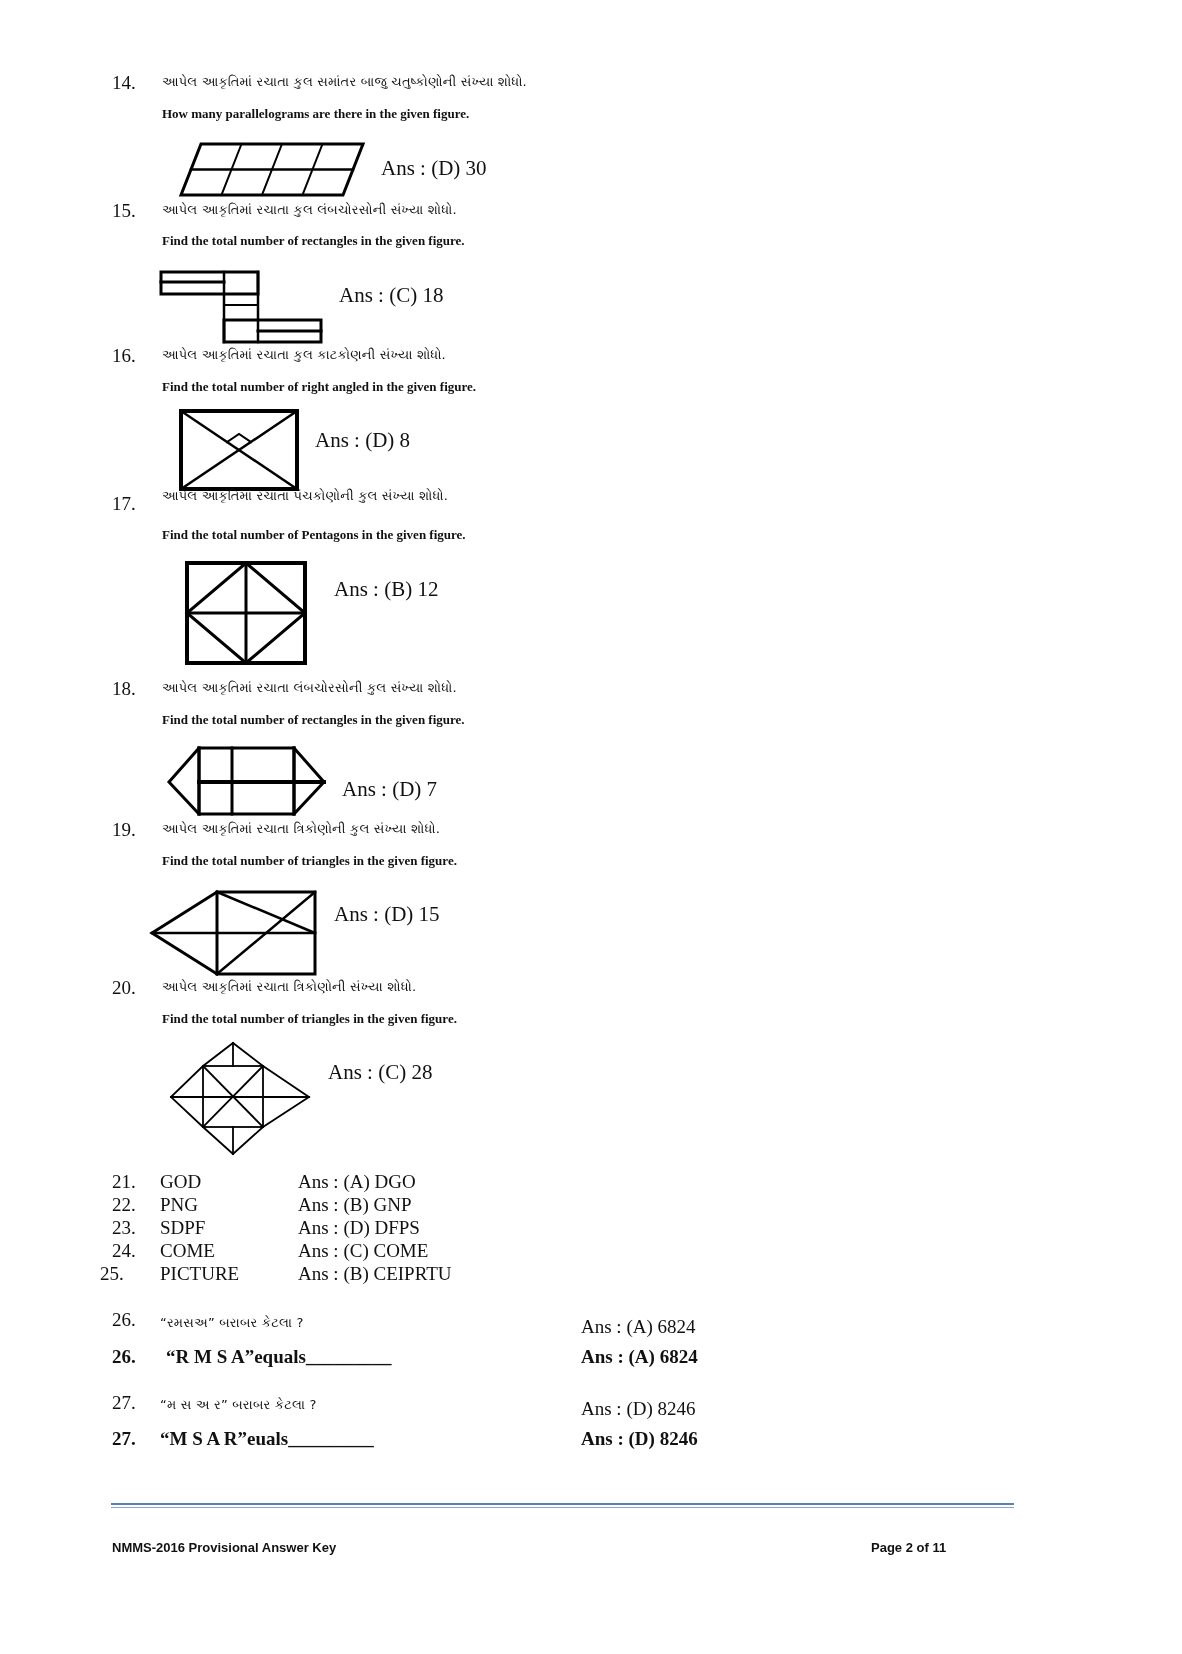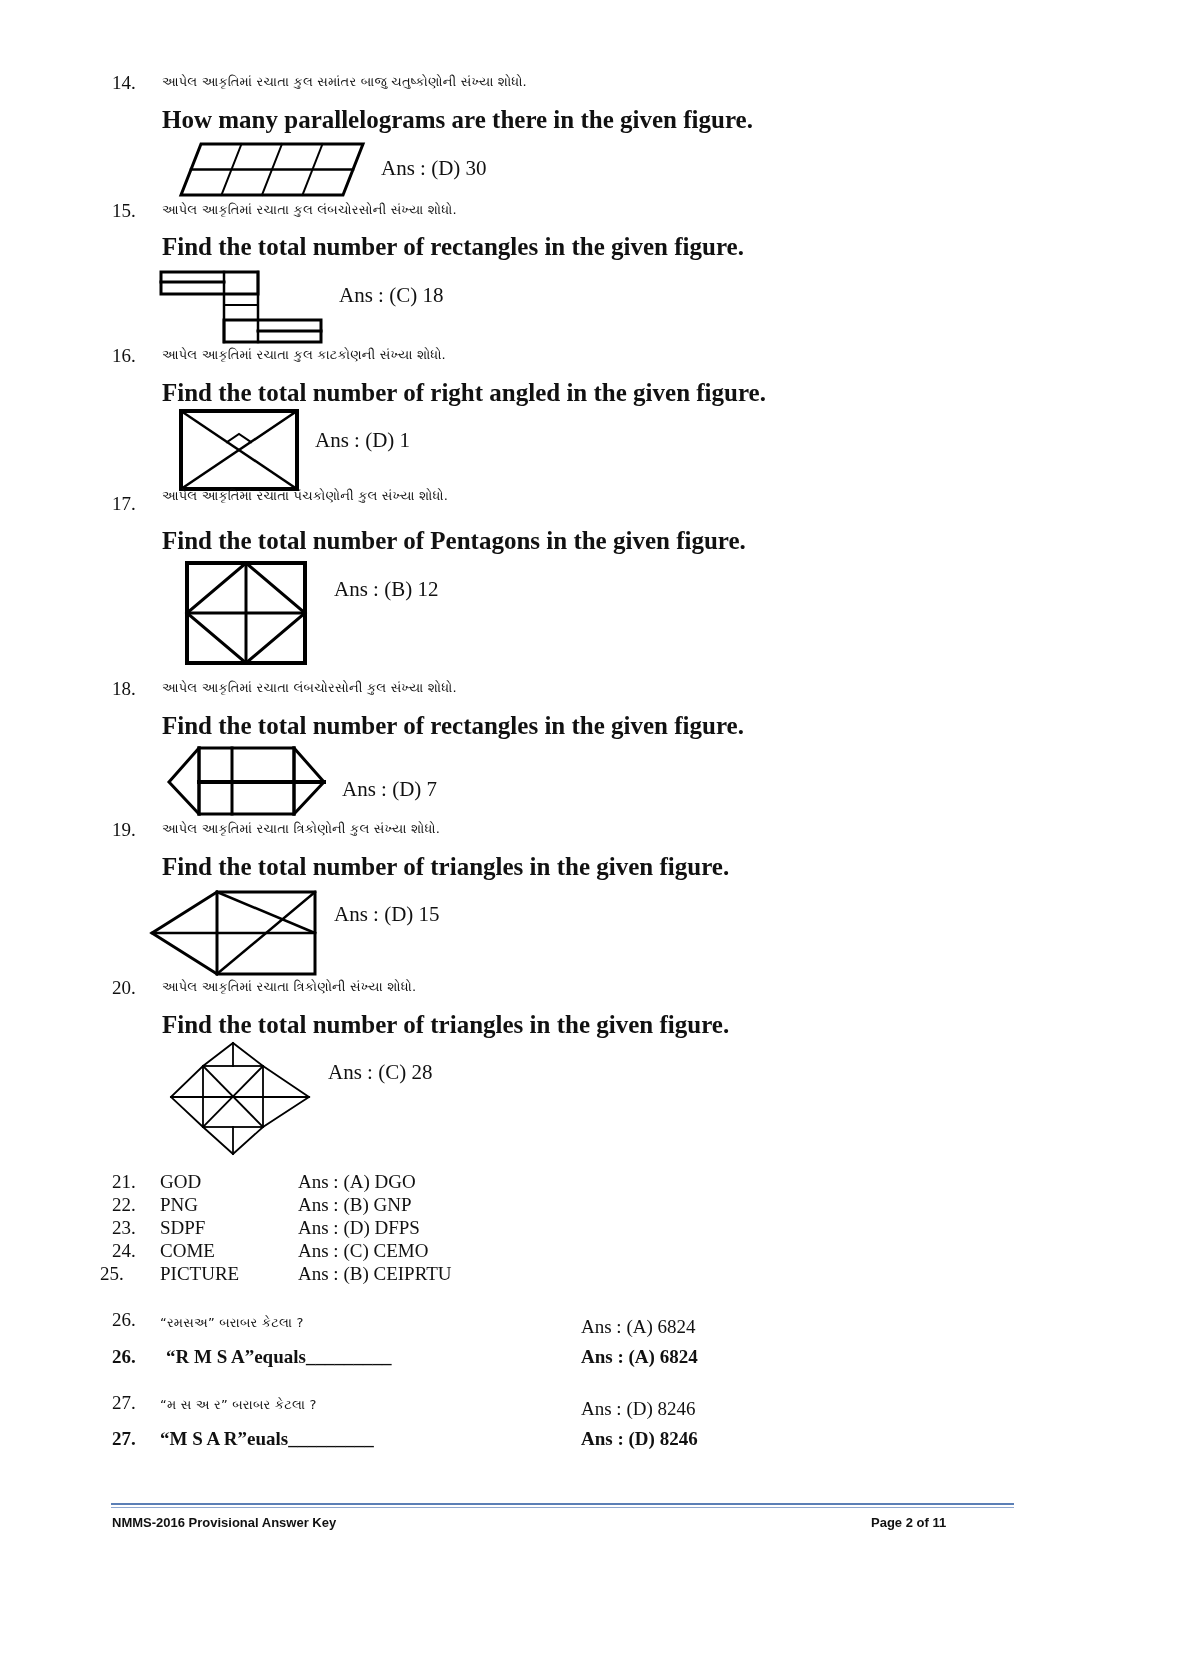--- a/index.html
+++ b/index.html
@@ -1,29 +1,29 @@
 <!DOCTYPE html>
 <html><head>
   <meta charset="utf-8">
   <style>
     html, body { margin: 0; padding: 0; background: #ffffff; }
     body { width: 1182px; height: 1654px; position: relative; overflow: hidden;
            font-family: "Liberation Serif", "DejaVu Serif", serif; color: #111; }
     .abs { position: absolute; white-space: nowrap; }
     .qnum { font-size: 19px; }
     .guj { font-family: "DejaVu Sans", sans-serif; font-size: 13px; letter-spacing: 0.2px; }
-    .eng { font-size: 25px; font-weight: bold; }
+    .eng { font-size: 13px; font-weight: bold; }
     .ans { font-size: 21px; }
     .list { font-size: 19px; }
     .bold { font-weight: bold; }
     svg.fig { position: absolute; overflow: visible; }
     svg.fig line, svg.fig polyline, svg.fig polygon, svg.fig rect { stroke: #000; fill: none; stroke-linecap: square; }
     .rule1 { position: absolute; left: 111px; width: 903px; height: 2px; background: #5b7fb6; }
     .rule2 { position: absolute; left: 111px; width: 903px; height: 1px; background: #8ea7d0; }
-    .footer { font-family: "Liberation Sans", "DejaVu Sans", sans-serif; font-size: 13px; font-weight: bold; }
+    .footer { font-family: "Liberation Sans", "DejaVu Sans", sans-serif; font-size: 13px; font-weight: bold; margin-top: 25px; }
   </style>
 </head>
 <body>
 
 <div>
   <span class="abs qnum" style="left:112px;top:72px;">14.</span>
   <span class="abs guj" style="left:162px;top:74px;">આપેલ આકૃતિમાં રચાતા કુલ સમાંતર બાજુ ચતુષ્કોણોની સંખ્યા શોધો.</span>
   <span class="abs eng" style="left:162px;top:106px;">How many parallelograms are there in the given figure.</span>
   <svg class="fig" style="left:176px;top:140px;" width="195" height="60">
     <g stroke-width="3">
@@ -58,21 +58,21 @@
 <div>
   <span class="abs qnum" style="left:112px;top:345px;">16.</span>
   <span class="abs guj" style="left:162px;top:347px;">આપેલ આકૃતિમાં રચાતા કુલ કાટકોણની સંખ્યા શોધો.</span>
   <span class="abs eng" style="left:162px;top:379px;">Find the total number of right angled in the given figure.</span>
   <svg class="fig" style="left:178px;top:408px;" width="122" height="84">
     <rect x="3" y="3" width="116" height="78" stroke-width="4"></rect>
     <line x1="3" y1="3" x2="119" y2="81" stroke-width="2.5"></line>
     <line x1="119" y1="3" x2="3" y2="81" stroke-width="2.5"></line>
     <polyline points="49,34 61,26 73,34" stroke-width="2"></polyline>
   </svg>
-  <span class="abs ans" style="left:315px;top:428px;">Ans : (D) 1</span>
+  <span class="abs ans" style="left:315px;top:428px;">Ans : (D) 8</span>
 </div>
 
 <div>
   <span class="abs qnum" style="left:112px;top:493px;font-family:Liberation Serif, serif;">17.</span>
   <span class="abs guj" style="left:162px;top:488px;">આપેલ આકૃતિમાં રચાતા પંચકોણોની કુલ સંખ્યા શોધો.</span>
   <span class="abs eng" style="left:162px;top:527px;">Find the total number of Pentagons in the given figure.</span>
   <svg class="fig" style="left:184px;top:560px;" width="124" height="106">
     <rect x="3" y="3" width="118" height="100" stroke-width="4"></rect>
     <polygon points="62,3 121,53 62,103 3,53" stroke-width="3"></polygon>
     <line x1="62" y1="3" x2="62" y2="103" stroke-width="3"></line>
@@ -146,21 +146,21 @@
     <span class="abs list" style="left:298px;top:1194px;">Ans : (B) GNP</span>
   </div>
   <div>
     <span class="abs list" style="left:112px;top:1217px;">23.</span>
     <span class="abs list" style="left:160px;top:1217px;">SDPF</span>
     <span class="abs list" style="left:298px;top:1217px;">Ans : (D) DFPS</span>
   </div>
   <div>
     <span class="abs list" style="left:112px;top:1240px;">24.</span>
     <span class="abs list" style="left:160px;top:1240px;">COME</span>
-    <span class="abs list" style="left:298px;top:1240px;">Ans : (C) CEMO</span>
+    <span class="abs list" style="left:298px;top:1240px;">Ans : (C) COME</span>
   </div>
   <div>
     <span class="abs list" style="left:100px;top:1263px;">25.</span>
     <span class="abs list" style="left:160px;top:1263px;text-align:center;">PICTURE</span>
     <span class="abs list" style="left:298px;top:1263px;">Ans : (B) CEIPRTU</span>
   </div>
 </div>
 
 <div>
   <span class="abs qnum" style="left:112px;top:1309px;">26.</span>

